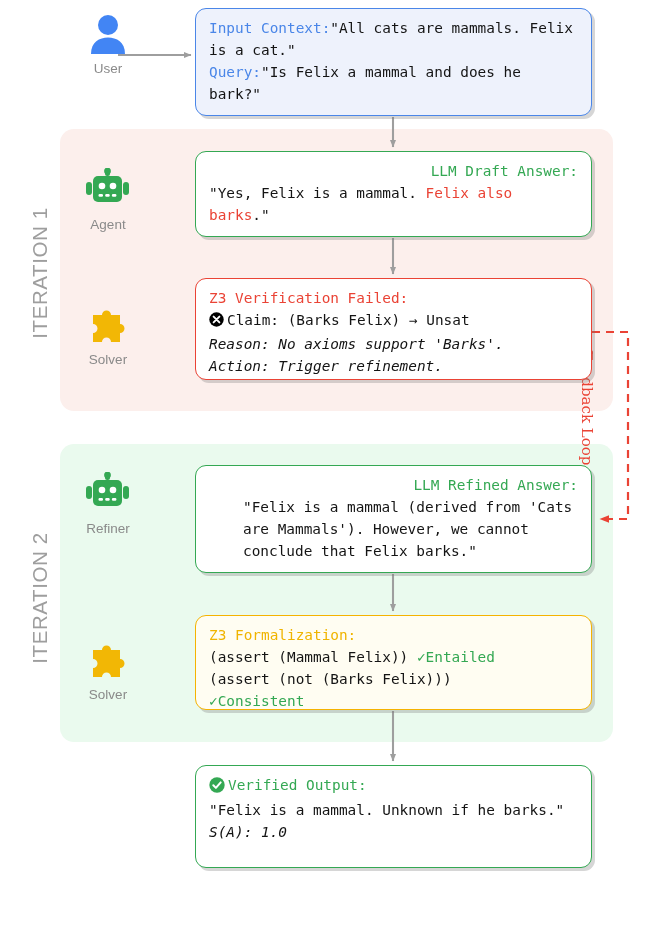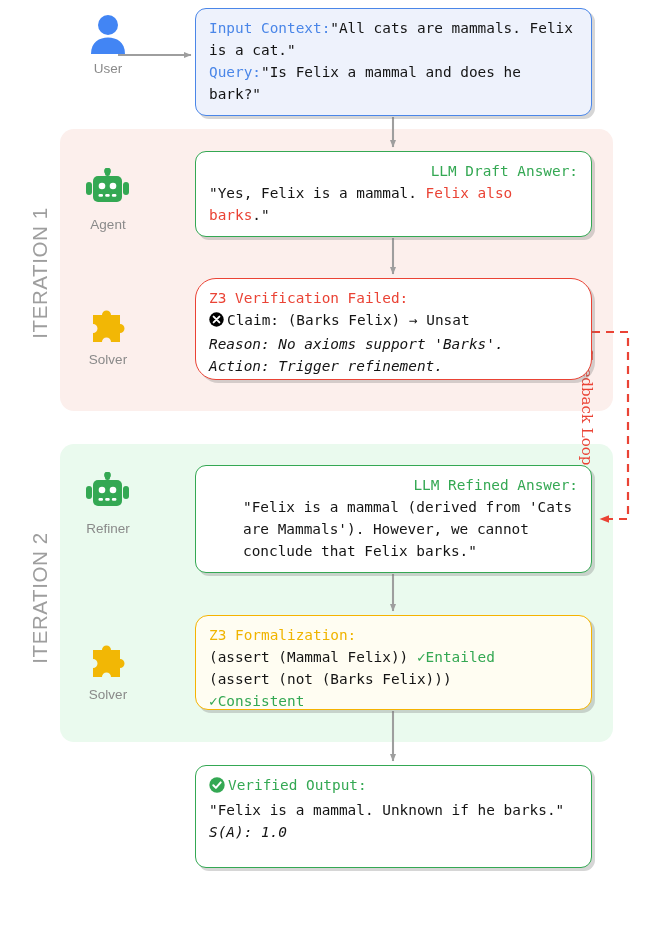--- a/index.html
+++ b/index.html
@@ -99,23 +99,23 @@
   .k-blue   { color:#4a86e8; }
   .k-green  { color:#34a853;text-align:right; }
   .k-red    { color:#ea4335; }
   .k-yellow { color:#f0b400; }
   .t-red    { color:#ea4335; }
   .t-green  { color:#34a853; }
   .ital     { font-style: italic; }
 
   .b-input  { left:195px; top:8px;   width:397px; height:108px; }
   .b-draft  { left:195px; top:151px; width:397px; height:86px;  }
-  .b-fail   { left:195px; top:278px; width:397px; height:102px;border-radius:21px; }
+  .b-fail   { left:195px; top:278px; width:397px; height:102px; }
   .b-refine { left:195px; top:465px; width:397px; height:108px;padding-left:47px; }
-  .b-formal { left:195px; top:615px; width:397px; height:95px;border-radius:13px;  }
+  .b-formal { left:195px; top:615px; width:397px; height:95px;  }
   .b-verif  { left:195px; top:765px; width:397px; height:103px; }
 
   
   svg.overlay {
     position:absolute; left:0; top:0;
     width:664px; height:934px;
     pointer-events:none;
   }
   .fb-text {
     left: 596px; top: 350px;

